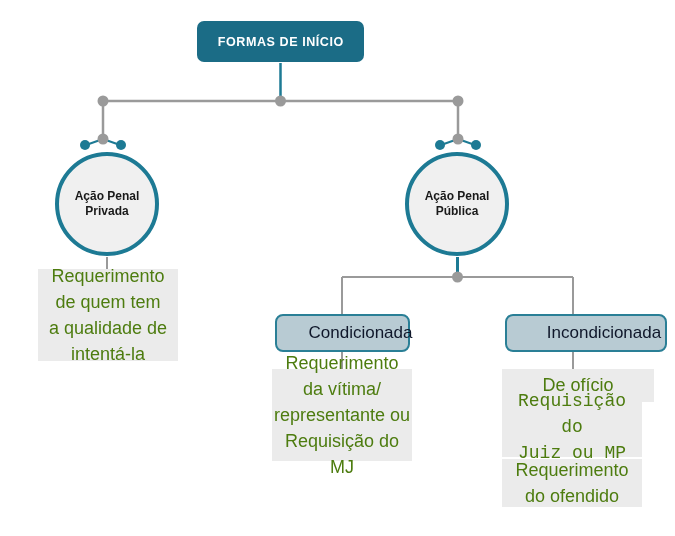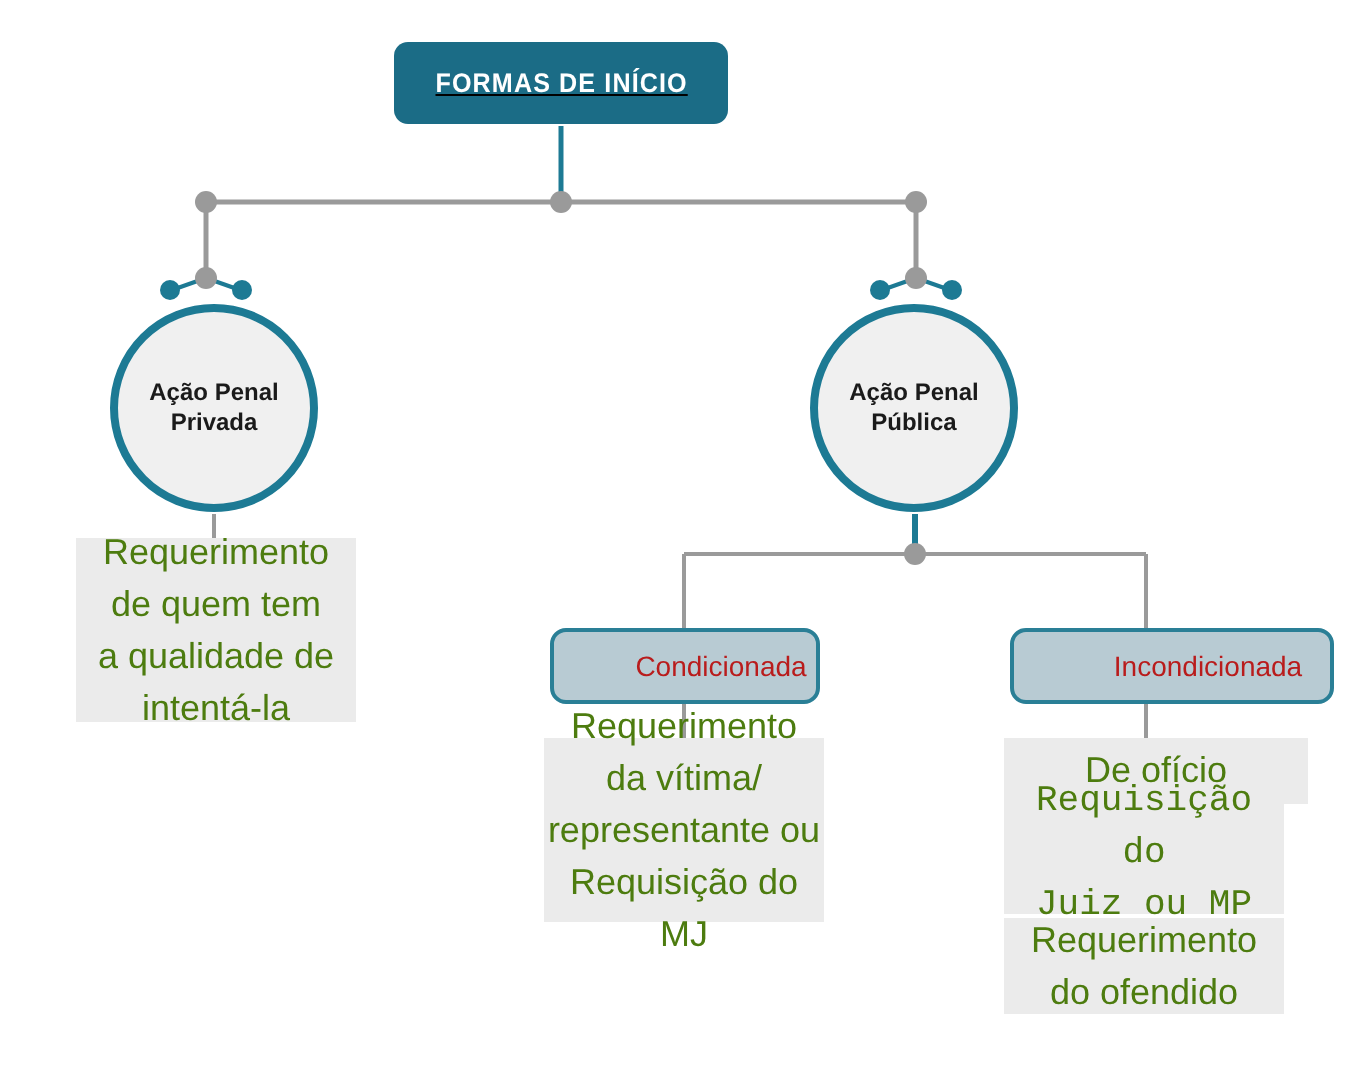--- a/index.html
+++ b/index.html
@@ -36,21 +36,20 @@
     left: 197px;
     top: 21px;
     width: 167px;
     height: 41px;
     background: #1b6c86;
     border-radius: 7px;
     display: flex;
     align-items: center;
     justify-content: center;
     box-sizing: border-box;
-    text-decoration: underline;
   }
   .root-label {
     color: #ffffff;
     font-size: 13.5px;
     font-weight: bold;
     letter-spacing: 0.6px;
     text-transform: uppercase;
     white-space: nowrap;
     transform: scaleX(0.93);
   }
@@ -85,22 +84,22 @@
     height: 38px;
     background: #b8cbd3;
     border: 2px solid #2a7f96;
     border-radius: 8px;
     box-sizing: border-box;
     display: flex;
     align-items: center;
     justify-content: center;
   }
   .sub-label {
-    font-size: 14px;
-    color: #b91c1c;
+    font-size: 17px;
+    color: #0f172a;
     white-space: nowrap;
     margin-left: 36px;
   }
   #node-condicionada   { left: 275px; top: 314px; width: 135px; }
   #node-incondicionada { left: 505px; top: 314px; width: 162px; }
 
   
   .leaf {
     position: absolute;
     background: #ebebeb;

